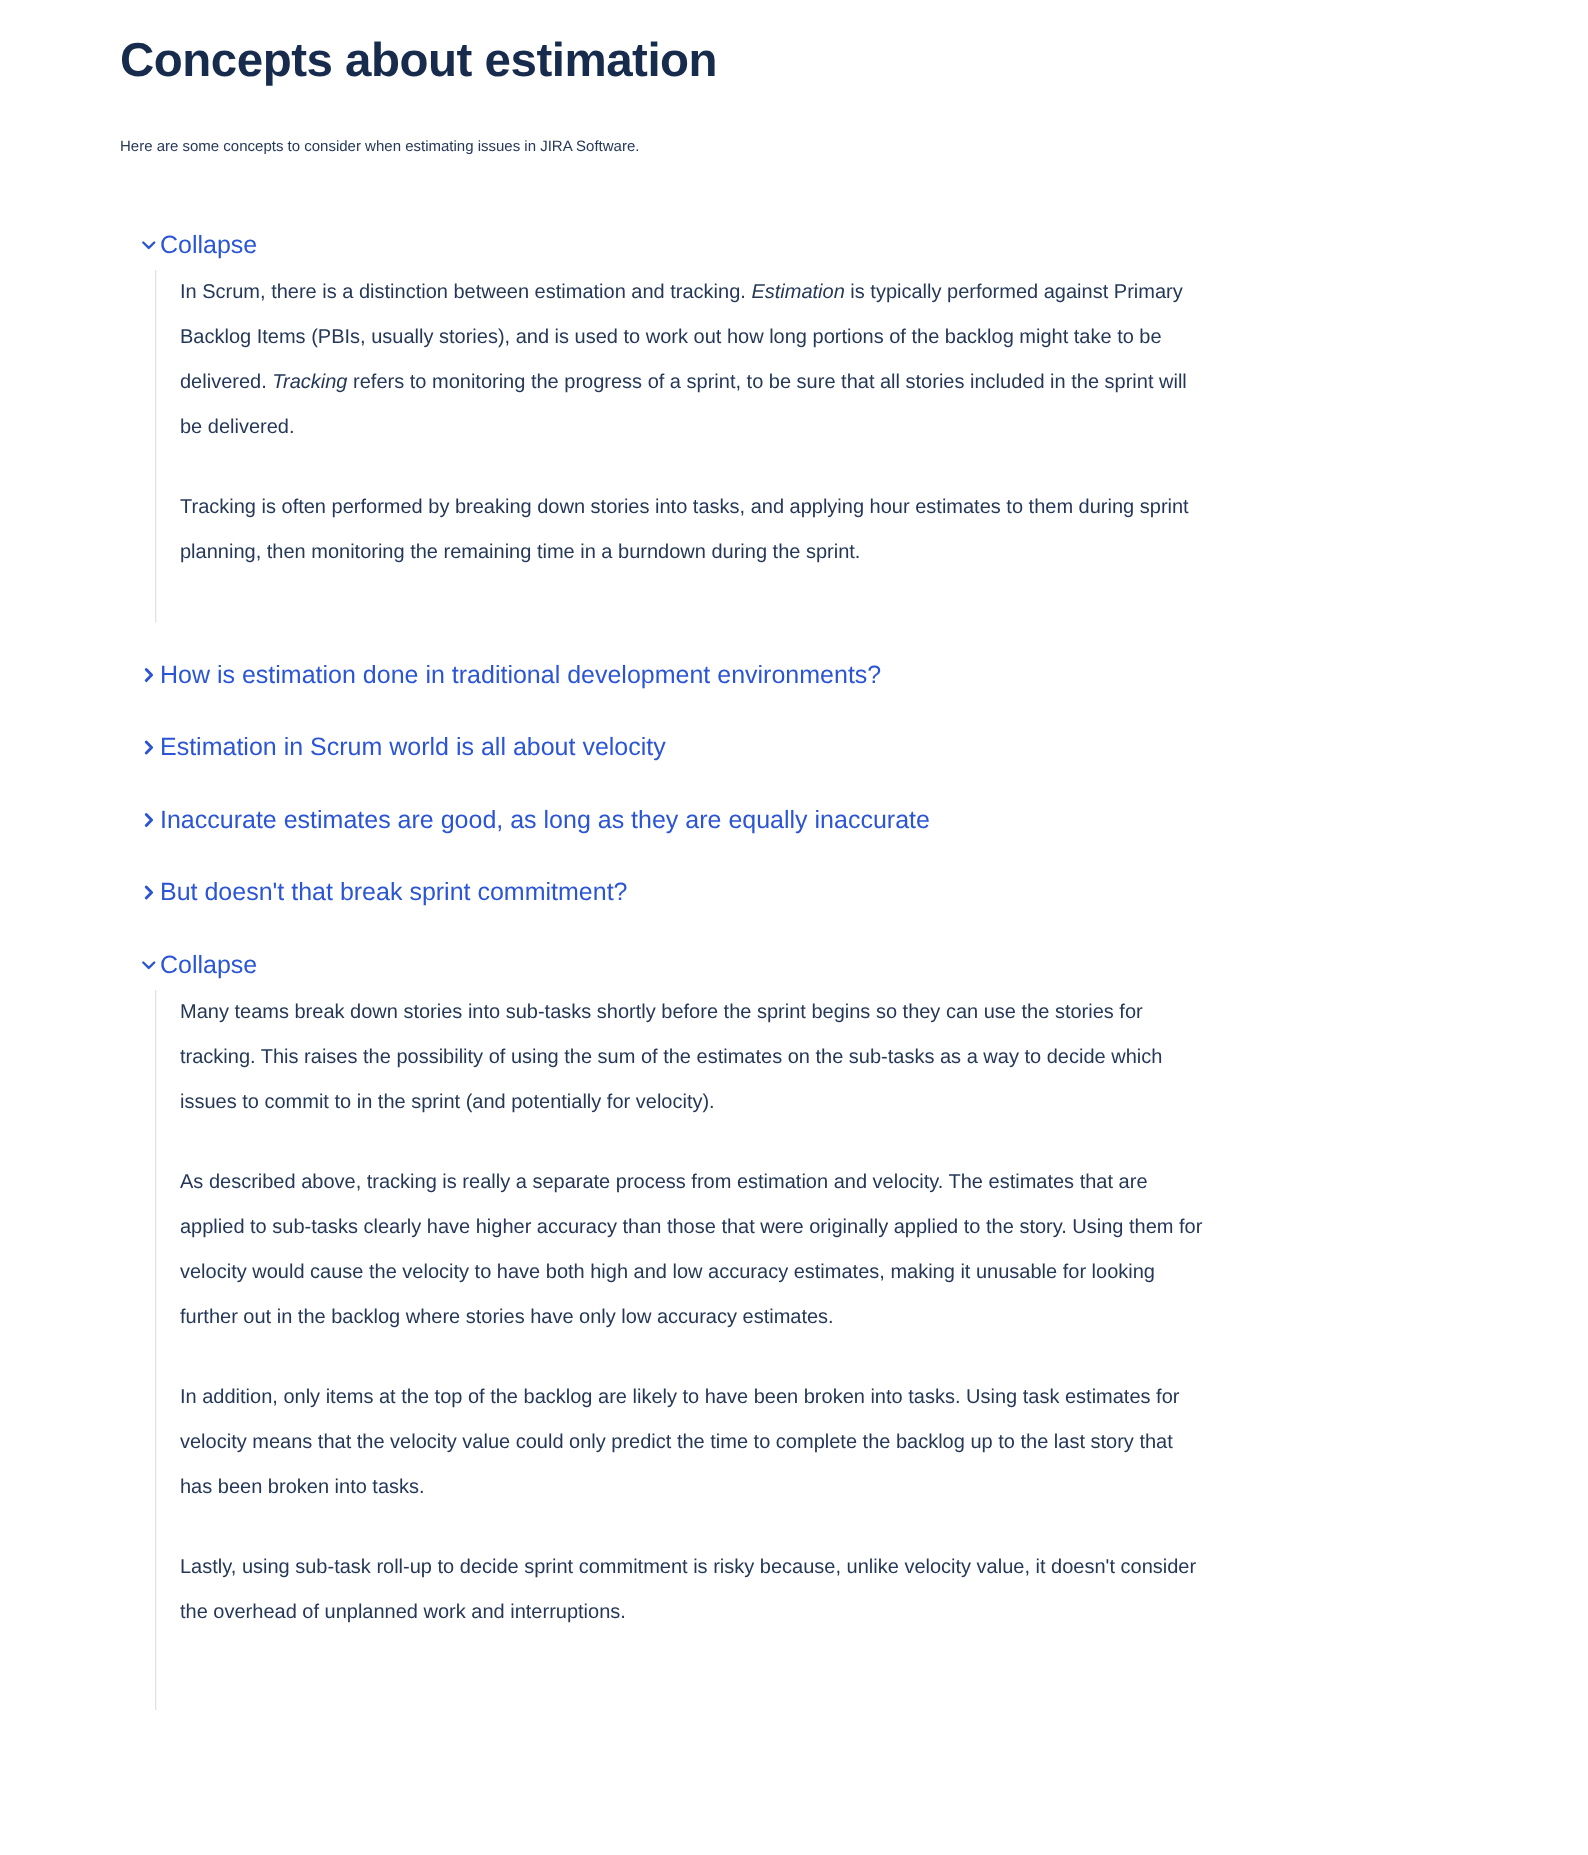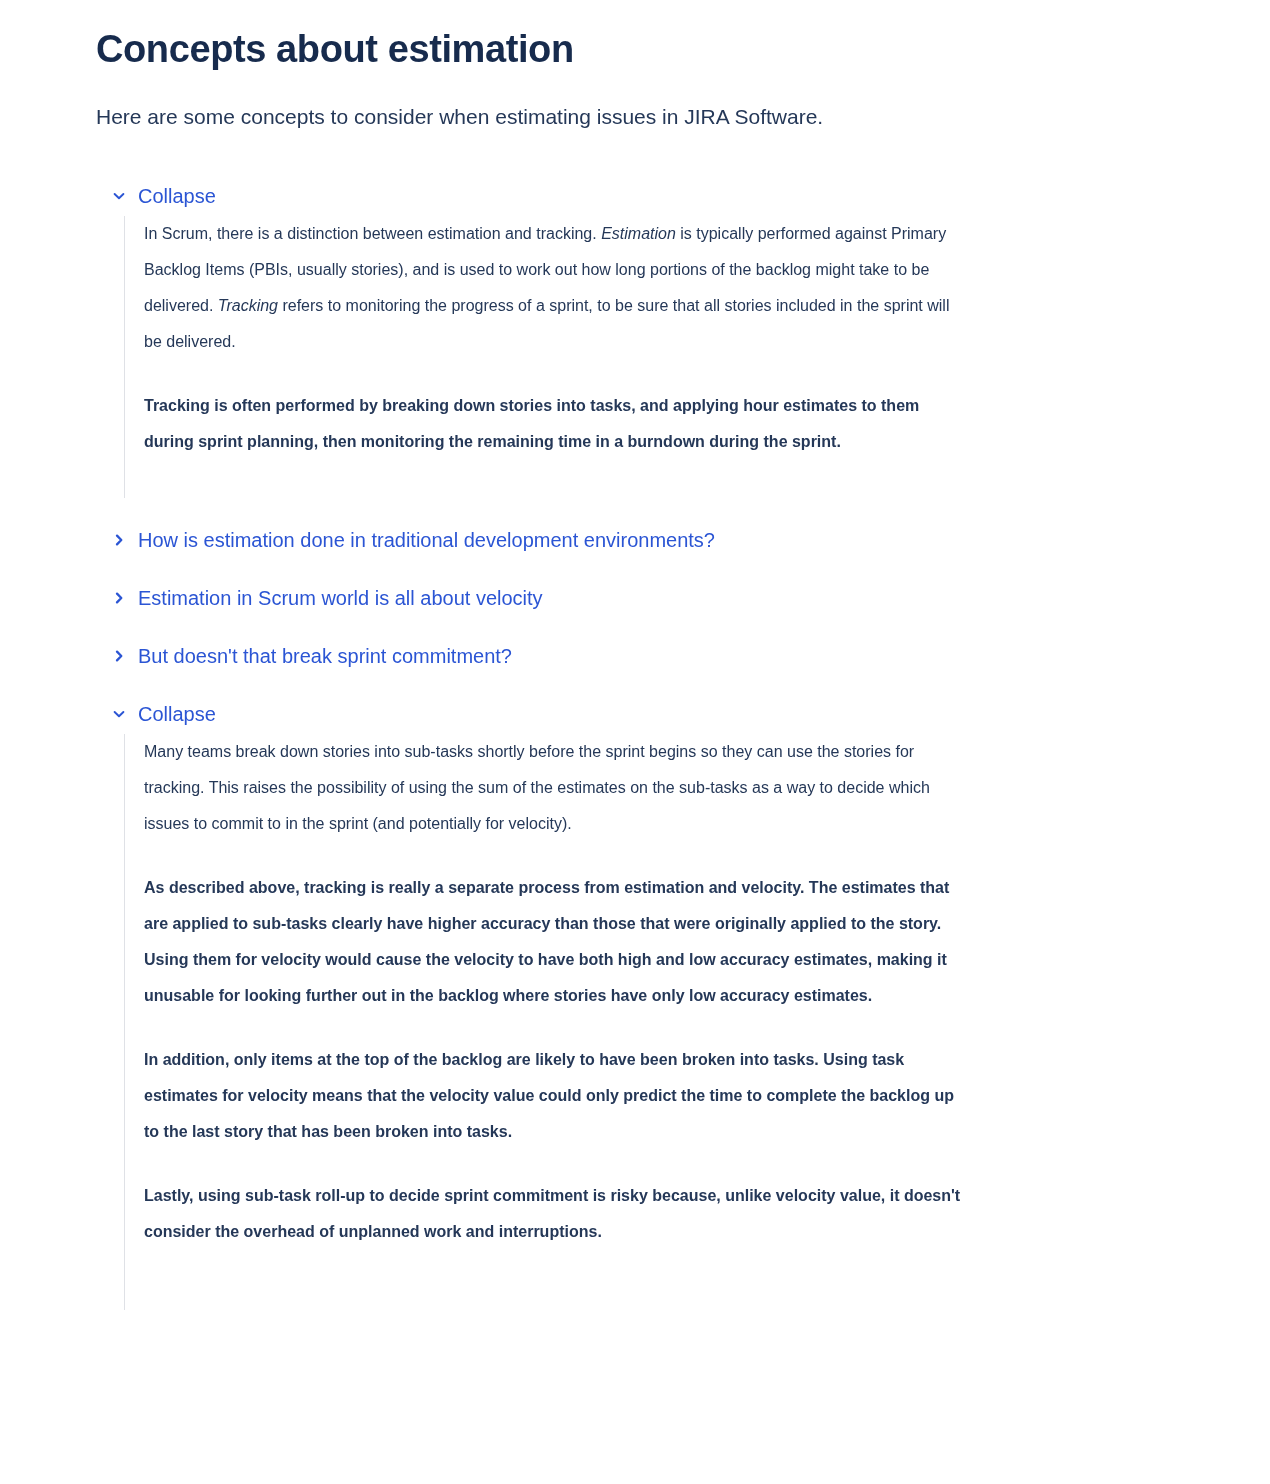--- a/index.html
+++ b/index.html
@@ -26,21 +26,21 @@
     font-size: 38px;
     line-height: 46px;
     font-weight: 700;
     letter-spacing: -0.4px;
     color: #172b4d;
     margin: 0;
     padding-top: 26px;
   }
 
   .intro {
-    font-size: 21px;
+    font-size: 12px;
     line-height: 30px;
     color: #253858;
     margin: 0;
     padding-top: 30px;
   }
 
   .accordion {
     margin-top: 50px;
   }
 
@@ -49,21 +49,21 @@
   }
 
   
   .acc-item.expanded > .acc-header {
     margin-bottom: 6px;
   }
 
   .acc-header {
     display: flex;
     align-items: center;
-    gap: 12px;
+    gap: 2px;
     padding-left: 18px;
     cursor: pointer;
     user-select: none;
   }
 
   .chev {
     flex: 0 0 auto;
     width: 14px;
     height: 28px;
     display: flex;
@@ -87,21 +87,20 @@
   }
 
   .acc-body p {
     font-size: 16px;
     line-height: 36px;
     color: #253858;
     margin: 0;
   }
   .acc-body p + p {
     margin-top: 28px;
-    font-weight: bold;
   }
   .acc-body p em {
     font-style: italic;
   }
 
   .acc-item.expanded.first .acc-body {
     padding-bottom: 38px;
   }
   .acc-item.expanded.last .acc-body {
     padding-bottom: 60px;
@@ -172,20 +171,30 @@
       <div class="acc-header">
         <span class="chev">
           <svg width="14" height="14" viewBox="0 0 14 14" aria-hidden="true">
             <path d="M5 2.6 L9.3 7 L5 11.4" fill="none" stroke="#2b55d4" stroke-width="2.3" stroke-linecap="round" stroke-linejoin="round"></path>
           </svg>
         </span>
         <span class="acc-label">Estimation in Scrum world is all about velocity</span>
       </div>
     </div>
 
+    <div class="acc-item collapsed">
+      <div class="acc-header">
+        <span class="chev">
+          <svg width="14" height="14" viewBox="0 0 14 14" aria-hidden="true">
+            <path d="M5 2.6 L9.3 7 L5 11.4" fill="none" stroke="#2b55d4" stroke-width="2.3" stroke-linecap="round" stroke-linejoin="round"></path>
+          </svg>
+        </span>
+        <span class="acc-label">Inaccurate estimates are good, as long as they are equally inaccurate</span>
+      </div>
+    </div>
 
 
     <div class="acc-item collapsed">
       <div class="acc-header">
         <span class="chev">
           <svg width="14" height="14" viewBox="0 0 14 14" aria-hidden="true">
             <path d="M5 2.6 L9.3 7 L5 11.4" fill="none" stroke="#2b55d4" stroke-width="2.3" stroke-linecap="round" stroke-linejoin="round"></path>
           </svg>
         </span>
         <span class="acc-label">But doesn't that break sprint commitment?</span>

